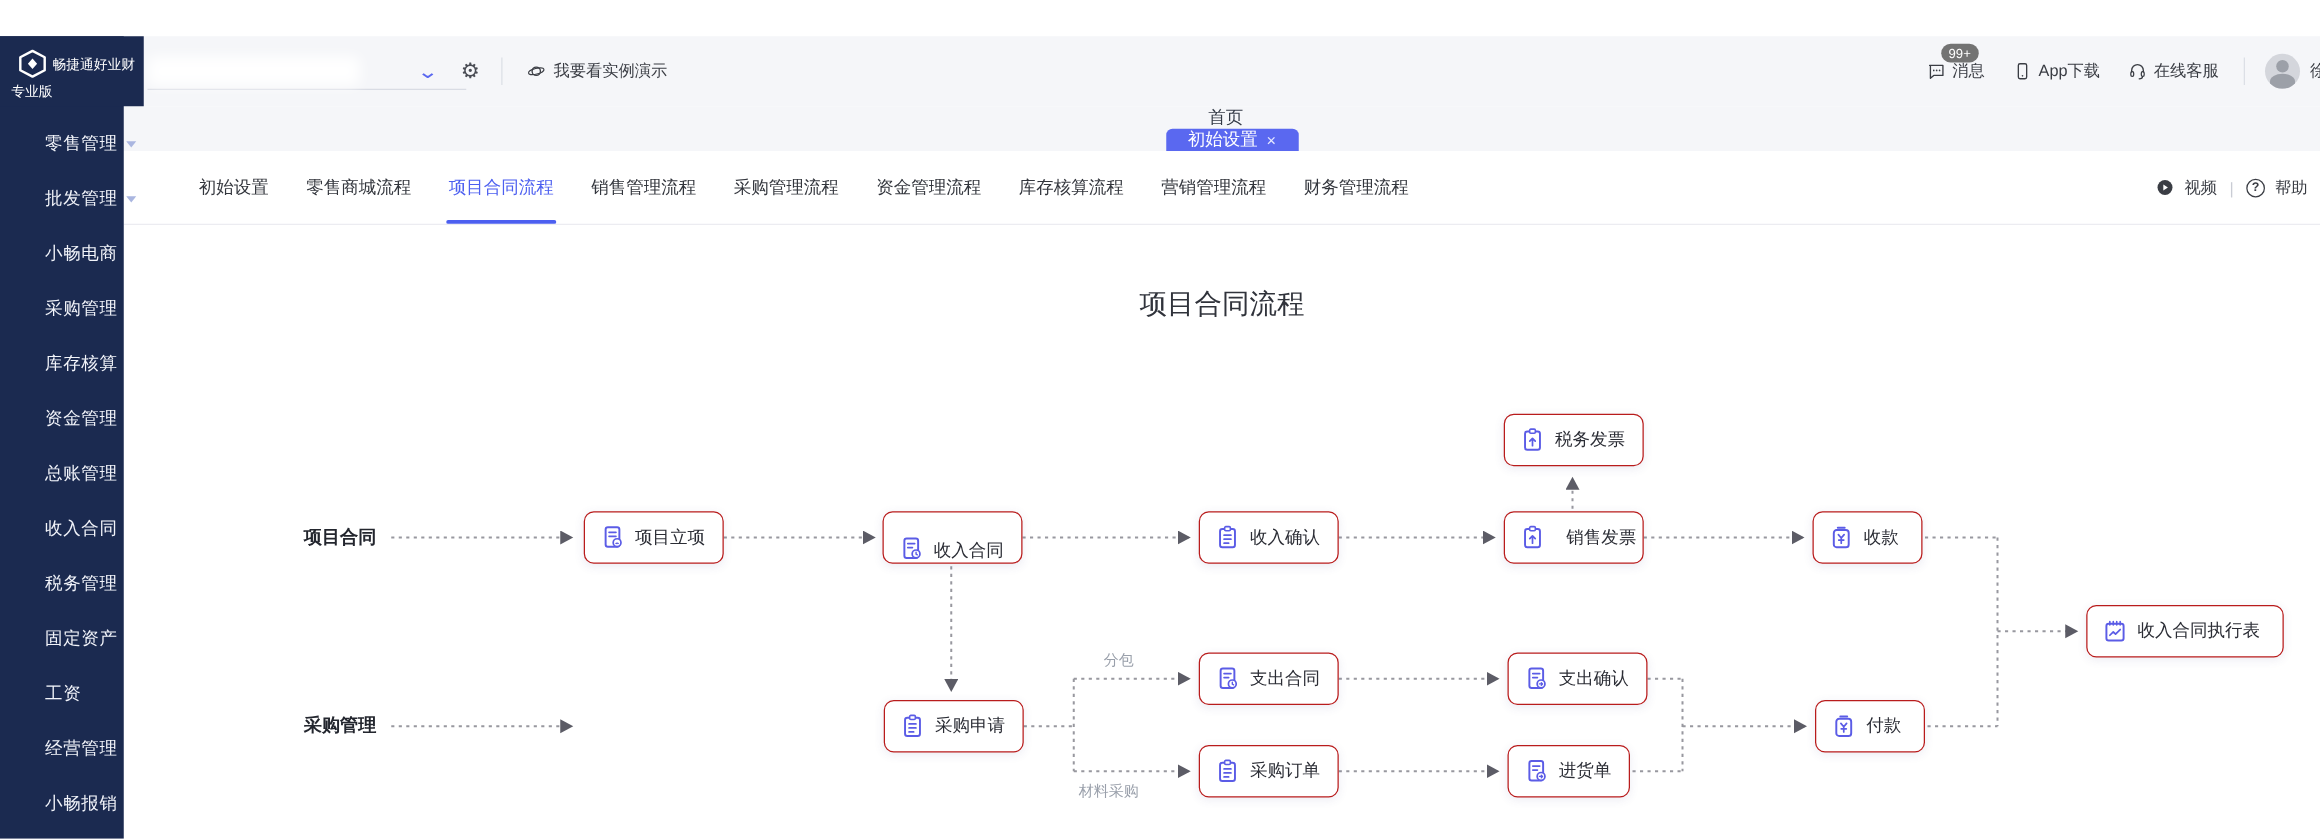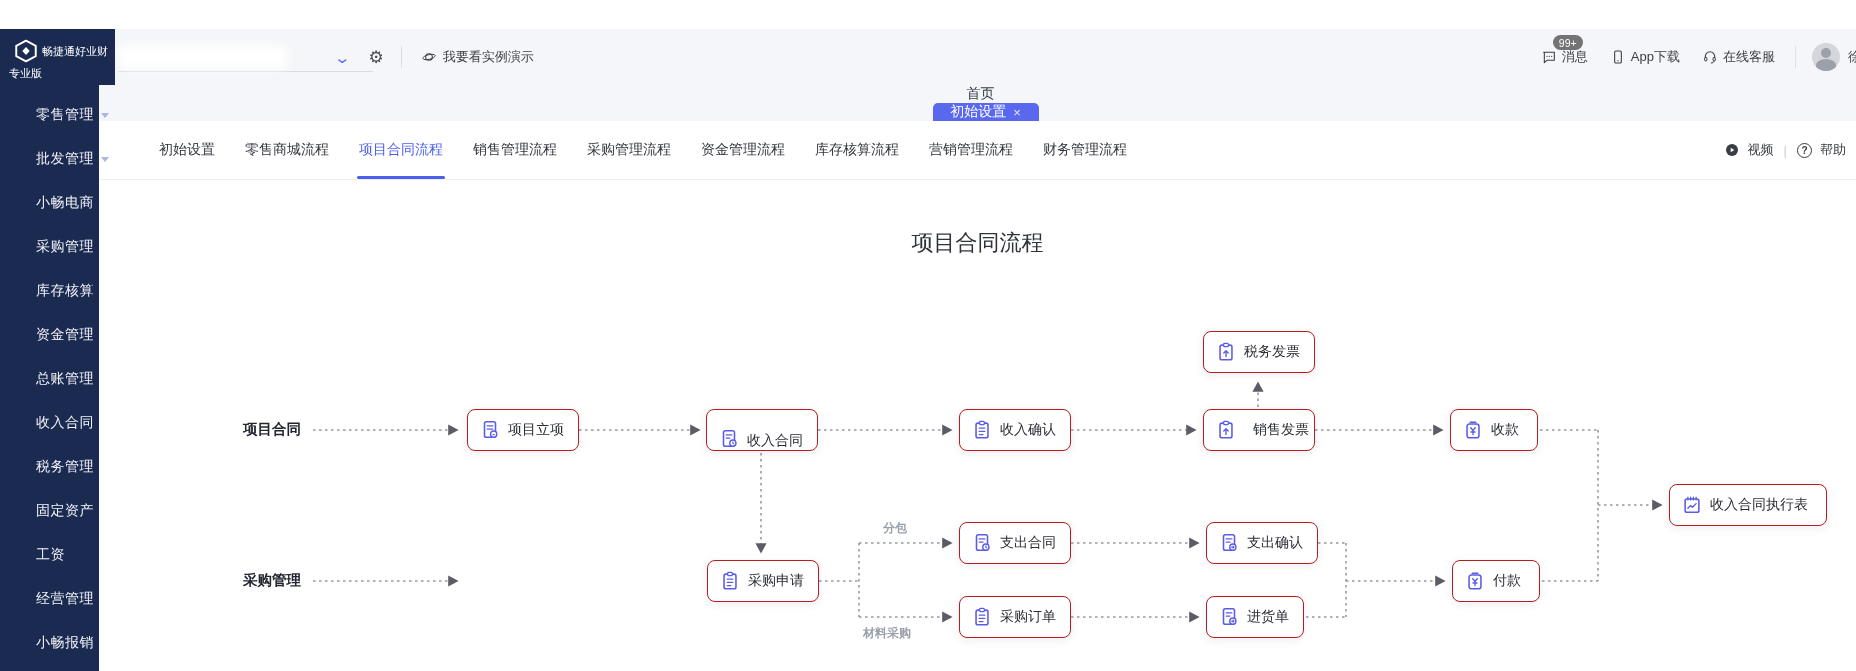--- a/index.html
+++ b/index.html
@@ -61,21 +61,21 @@
   .ft-right .sep { color:#c9ccd4; margin:0 2px; }
   .ficon { display:flex; align-items:center; }
   .help-circle { width:15px; height:15px; border:1.4px solid #3a3d44; border-radius:50%; font-size:10px; display:flex;
     align-items:center; justify-content:center; color:#3a3d44; font-weight:bold; }
 
   
   .diagram { position:relative; width:1757px; height:491px; background:#fff; }
   .dg-title { position:absolute; top:48px; left:0; width:100%; text-align:center; font-size:22px; color:#30333b; font-weight:500; }
   .edges { position:absolute; left:0; top:0; }
   .lane-label { position:absolute; font-size:14.5px; font-weight:600; color:#23262e; }
-  .edge-label { position:absolute; font-size:12px; color:#9aa0ab;font-weight:bold; }
+  .edge-label { position:absolute; font-size:12px; color:#9aa0ab; }
   .node { position:absolute; height:42px; background:#fff; border:1px solid #b91c1c; border-radius:8px;
     box-shadow:0 2px 8px rgba(70,70,140,.10); display:flex; align-items:center; gap:7px; padding:0 11px;
     font-size:14px; color:#2b2d35; cursor:pointer; white-space:nowrap; }
   .node svg { width:22px; height:22px; flex:none; }
   .icon-svg { width:16px; height:16px; }
   .hidden-defs { position:absolute; width:0; height:0; overflow:hidden; }
 </style>
 </head>
 <body>
 

